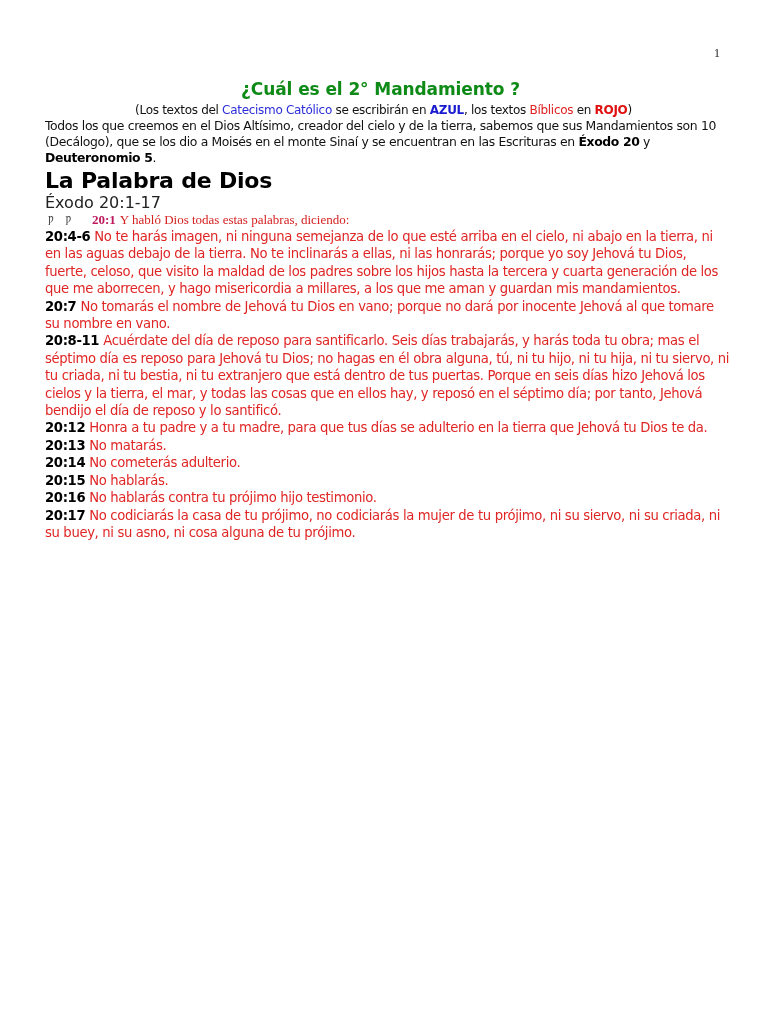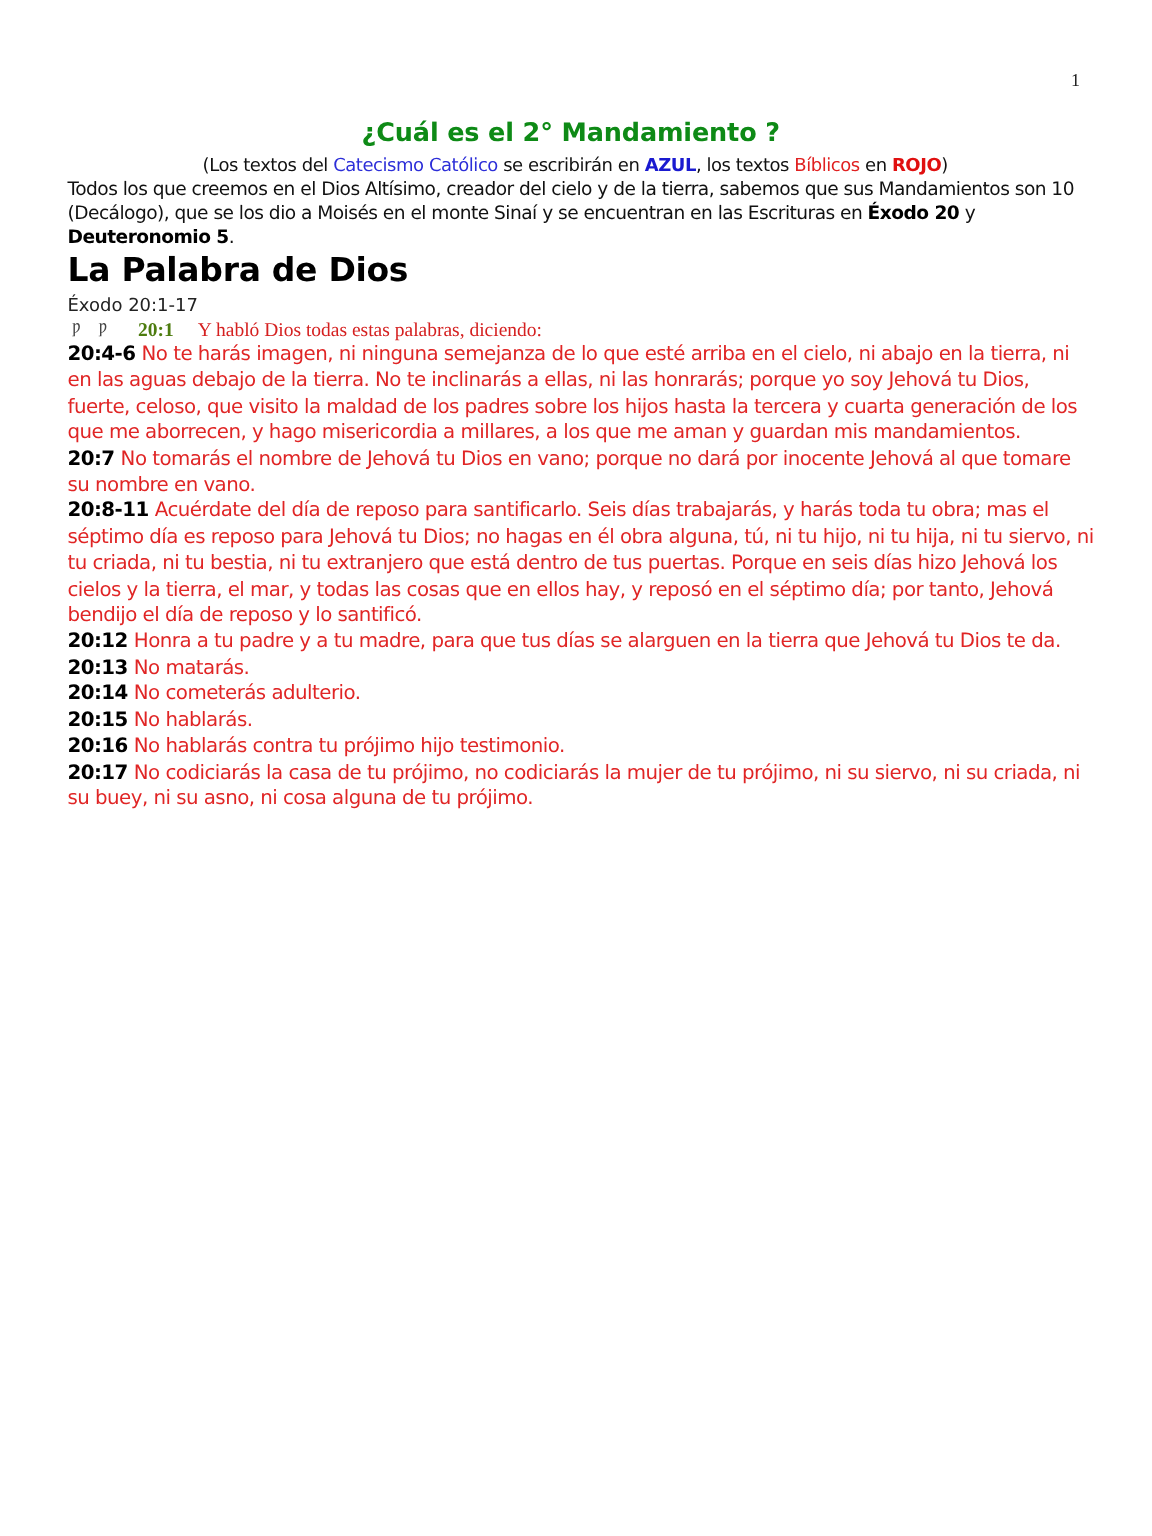--- a/index.html
+++ b/index.html
@@ -60,21 +60,21 @@
     .intro b { font-weight: bold; color: #000; }
     .section-title {
       font-weight: bold;
       font-size: 22px;
       line-height: 26px;
       margin-top: 2px;
       color: #000;
       letter-spacing: -0.2px;
     }
     .reference {
-      font-size: 12px;
+      font-size: 16px;
       line-height: 18px;
       color: #222;
     }
     .verse-1 {
       font-family: "Liberation Serif", serif;
       font-size: 13px;
       line-height: 16px;
       color: #d52020;
       display: flex;
       align-items: center;
@@ -82,22 +82,22 @@
     .verse-1 .marks {
       color: #444;
       font-size: 10px;
       width: 44px;
       display: inline-flex;
       gap: 12px;
       padding-left: 3px;
     }
     .verse-1 .vnum {
       font-weight: bold;
-      color: #4d7c0f;
-      margin-right: 16px;
+      color: #be185d;
+      margin-right: 4px;
     }
     .verse {
       font-size: 13.2px;
       line-height: 17.4px;
       letter-spacing: -0.35px;
       color: #e02525;
     }
     .verse .vnum {
       font-weight: bold;
       color: #000;
@@ -135,21 +135,21 @@
   </div>
 
 
 
   <div class="verse"><span class="vnum">20:4-6</span><span>No te harás imagen, ni ninguna semejanza de lo que esté arriba en el cielo, ni abajo en la tierra, ni en las aguas debajo de la tierra. No te inclinarás a ellas, ni las honrarás; porque yo soy Jehová tu Dios, fuerte, celoso, que visito la maldad de los padres sobre los hijos hasta la tercera y cuarta generación de los que me aborrecen, y hago misericordia a millares, a los que me aman y guardan mis mandamientos.</span></div>
 
   <div class="verse"><span class="vnum">20:7</span><span>No tomarás el nombre de Jehová tu Dios en vano; porque no dará por inocente Jehová al que tomare su nombre en vano.</span></div>
 
   <div class="verse"><span class="vnum">20:8-11</span><span>Acuérdate del día de reposo para santificarlo. Seis días trabajarás, y harás toda tu obra; mas el séptimo día es reposo para Jehová tu Dios; no hagas en él obra alguna, tú, ni tu hijo, ni tu hija, ni tu siervo, ni tu criada, ni tu bestia, ni tu extranjero que está dentro de tus puertas. Porque en seis días hizo Jehová los cielos y la tierra, el mar, y todas las cosas que en ellos hay, y reposó en el séptimo día; por tanto, Jehová bendijo el día de reposo y lo santificó.</span></div>
 
-  <div class="verse"><span class="vnum">20:12</span><span>Honra a tu padre y a tu madre, para que tus días se alarguen en la tierra que Jehová tu Dios te da.</span></div>
+  <div class="verse"><span class="vnum">20:12</span><span>Honra a tu padre y a tu madre, para que tus días se adulterio en la tierra que Jehová tu Dios te da.</span></div>
 
   <div class="verse"><span class="vnum">20:13</span><span>No matarás.</span></div>
 
   <div class="verse"><span class="vnum">20:14</span><span>No cometerás adulterio.</span></div>
 
   <div class="verse"><span class="vnum">20:15</span><span>No hablarás.</span></div>
 
   <div class="verse"><span class="vnum">20:16</span><span>No hablarás contra tu prójimo hijo testimonio.</span></div>
 
   <div class="verse"><span class="vnum">20:17</span><span>No codiciarás la casa de tu prójimo, no codiciarás la mujer de tu prójimo, ni su siervo, ni su criada, ni su buey, ni su asno, ni cosa alguna de tu prójimo.</span></div>

